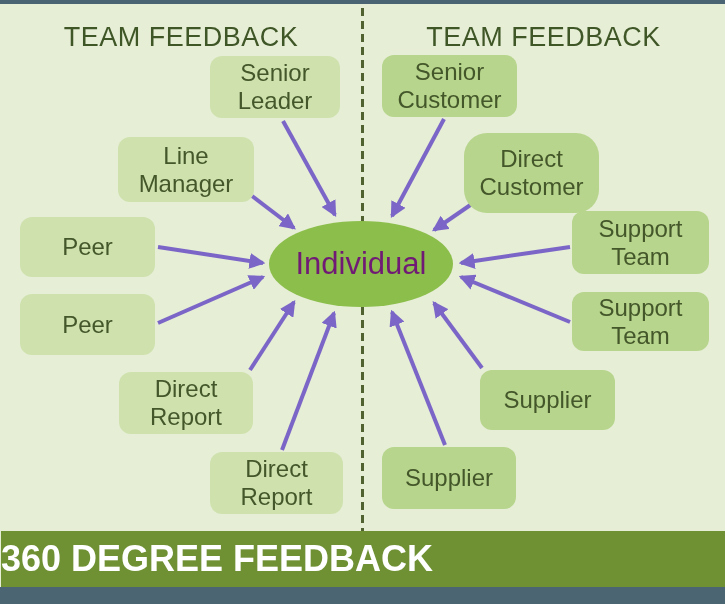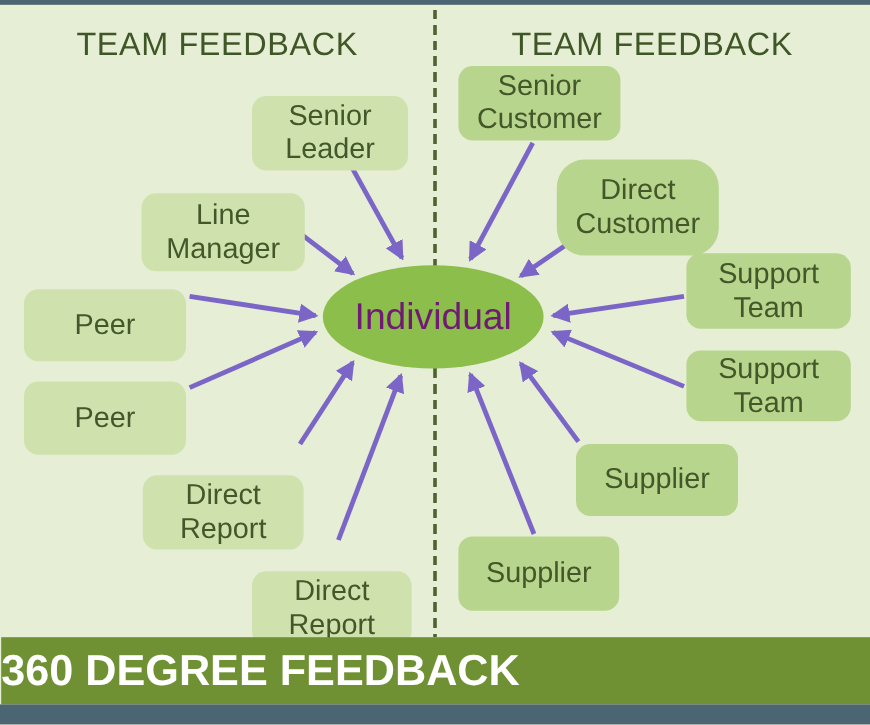--- a/index.html
+++ b/index.html
@@ -64,21 +64,21 @@
     display: flex;
     align-items: center;
     justify-content: center;
     text-align: center;
     font-size: 24px;
     line-height: 1.15;
     color: #44572a;
     padding: 0 4px;
     box-sizing: border-box;
   }
-  .team-box  { background: #cfe2ae; margin-top: 24px; }
+  .team-box  { background: #cfe2ae; }
   .other-box { background: #b7d58c; }
 
   
   .pos-senior-leader   { left: 210px; top: 56px;  width: 130px; height: 62px; }
   .pos-line-manager    { left: 118px; top: 137px; width: 136px; height: 65px; }
   .pos-peer-1          { left: 20px;  top: 217px; width: 135px; height: 60px; }
   .pos-peer-2          { left: 20px;  top: 294px; width: 135px; height: 61px; }
   .pos-direct-report-1 { left: 119px; top: 372px; width: 134px; height: 62px; }
   .pos-direct-report-2 { left: 210px; top: 452px; width: 133px; height: 62px; }
 

